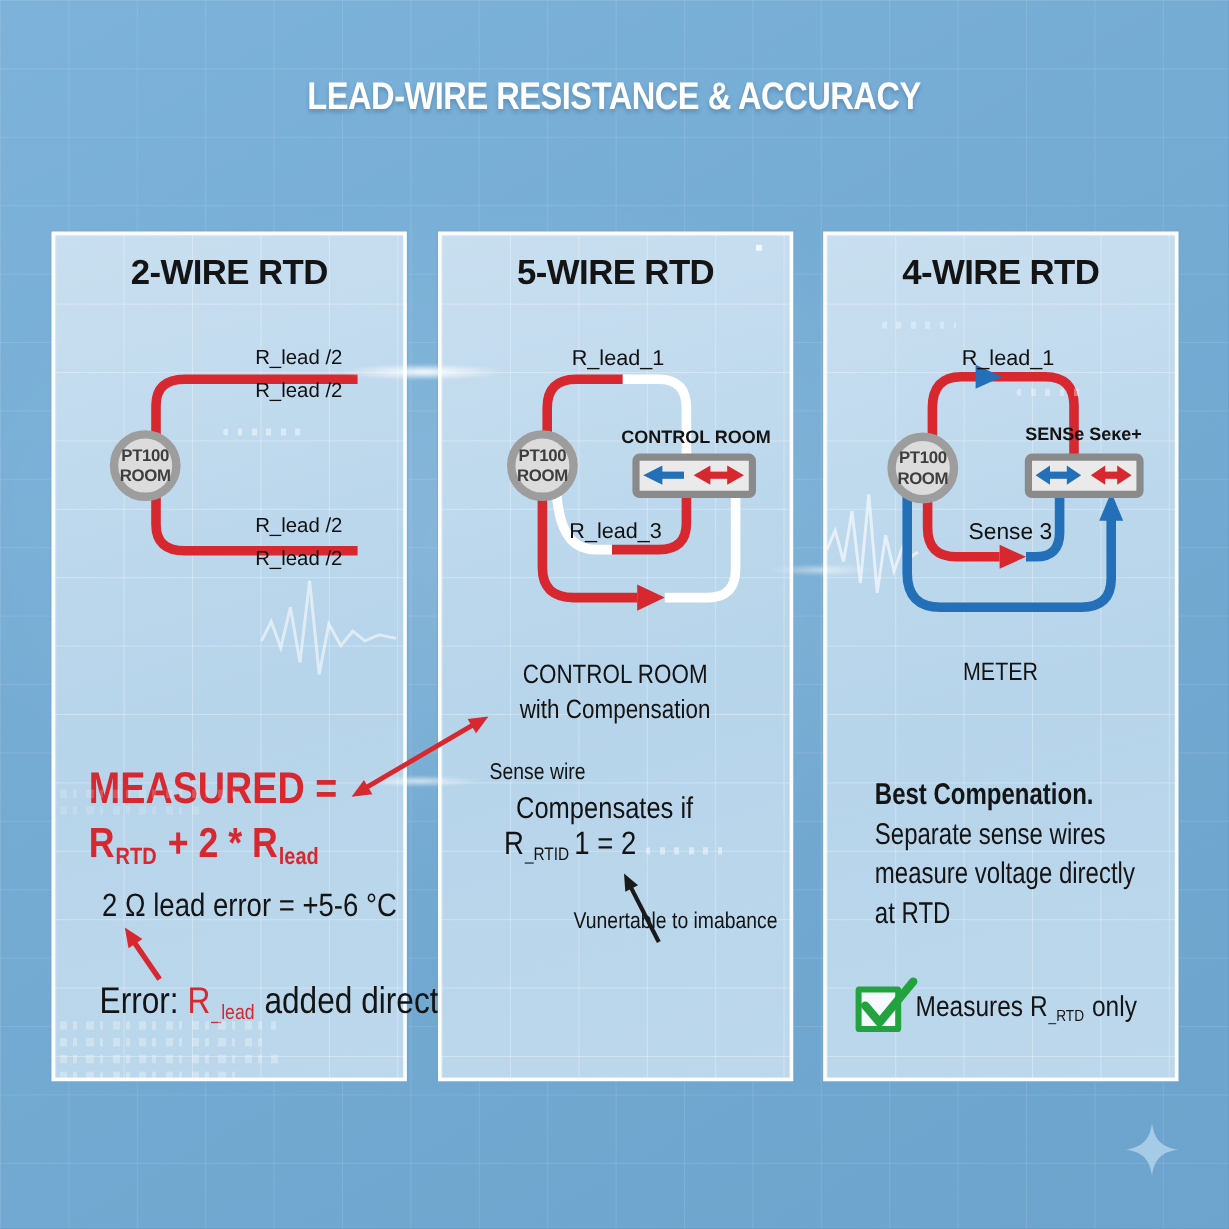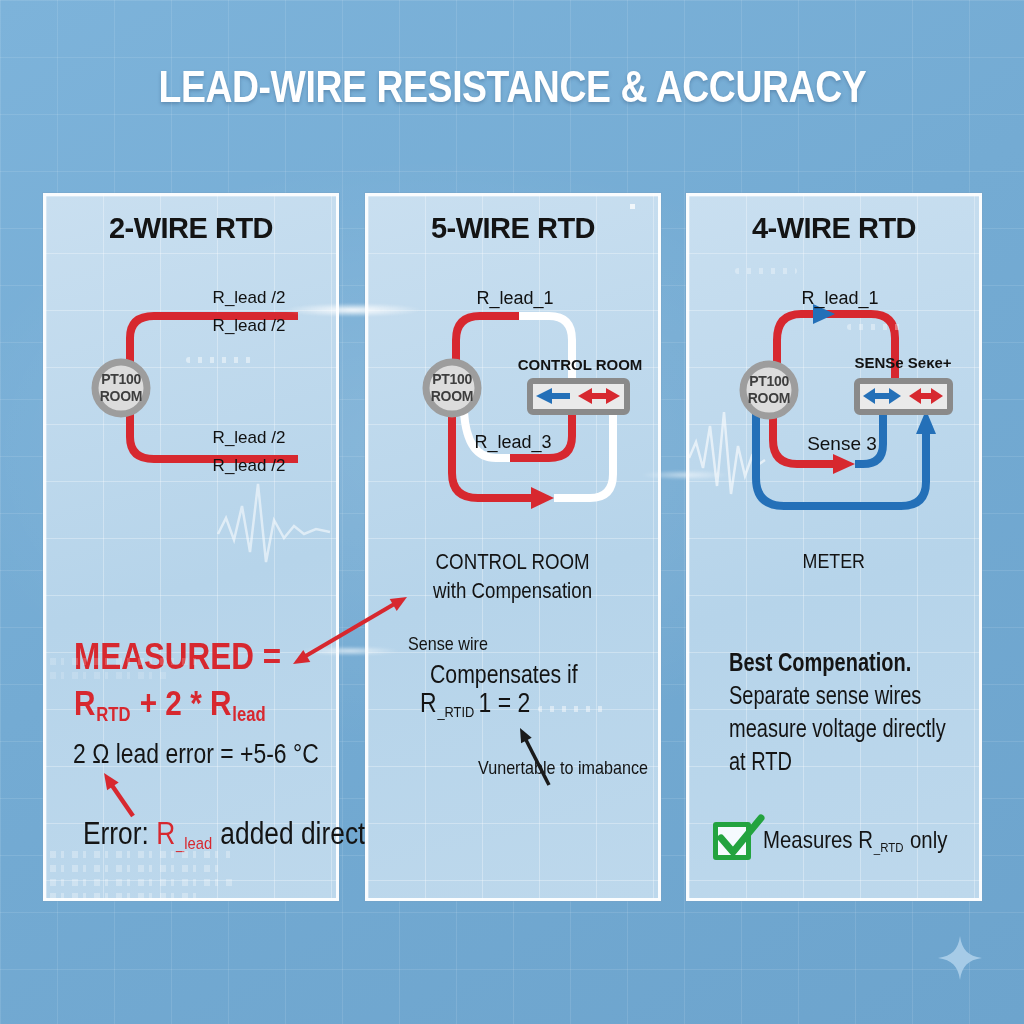--- a/index.html
+++ b/index.html
@@ -12,21 +12,21 @@
   }
   .stage::before{
     content:"";position:absolute;inset:0;pointer-events:none;
     background-image:
       linear-gradient(rgba(255,255,255,.10) 1px, transparent 1px),
       linear-gradient(90deg, rgba(255,255,255,.10) 1px, transparent 1px);
     background-size:57px 57px;
   }
   .title{
     position:absolute;top:62px;left:0;width:100%;text-align:center;z-index:2;
-    color:#ffffff;font-size:44px;font-weight:bold;letter-spacing:-.5px;
+    color:#ffffff;font-size:32px;font-weight:bold;letter-spacing:-.5px;
     text-shadow:0 2px 4px rgba(30,60,95,.30);
   }
   .cond{display:inline-block;transform:scaleX(.85);transform-origin:50% 50%;white-space:nowrap;}
   .condL{display:inline-block;transform:scaleX(.85);transform-origin:0 50%;white-space:nowrap;}
 
   .panel{
     position:absolute;top:193px;width:296px;height:708px;box-sizing:border-box;
     border:3px solid rgba(255,255,255,.92);z-index:1;
     background-image:
       linear-gradient(rgba(255,255,255,.30) 1px, transparent 1px),
@@ -45,21 +45,21 @@
   .lblc{text-align:center;width:150px;}
   .sensor-lbl{
     position:absolute;width:64px;text-align:center;font-weight:bold;
     font-size:14px;line-height:17px;color:#3e3e3e;letter-spacing:-.3px;
   }
   .boxlbl{position:absolute;width:150px;text-align:center;font-weight:bold;font-size:15px;color:#131313;}
   .red{color:#d7282f;}
   .sub{font-size:.56em;position:relative;top:.30em;margin:0 1px;}
   .m1{position:absolute;left:28px;top:440px;font-size:37px;font-weight:bold;color:#d7282f;}
   .m2{position:absolute;left:28px;top:487px;font-size:35px;font-weight:bold;color:#d7282f;}
-  .leaderr{position:absolute;left:27px;top:543px;font-size:27px;color:#141414;}
+  .leaderr{position:absolute;left:39px;top:543px;font-size:27px;color:#141414;}
   .errnote{position:absolute;left:37px;top:620px;font-size:31px;color:#141414;}
   .ctrl{position:absolute;left:0;top:351px;width:100%;text-align:center;font-size:22px;line-height:29px;color:#131313;}
   .sensew{position:absolute;left:40px;top:437px;font-size:19px;color:#131313;}
   .comp1{position:absolute;left:62px;top:464px;font-size:25px;color:#131313;}
   .comp2{position:absolute;left:52px;top:492px;font-size:27px;color:#131313;}
   .vuln{position:absolute;left:92px;top:561px;width:205px;text-align:center;font-size:19px;color:#131313;}
   .meter{position:absolute;left:0;top:350px;width:100%;text-align:center;font-size:21px;line-height:30px;color:#131313;}
   .notes{position:absolute;left:40px;top:450px;font-size:25px;line-height:33px;color:#141414;}
   .notes .b{font-weight:bold;}
   .measures{position:absolute;left:74px;top:630px;font-size:24px;color:#141414;}

